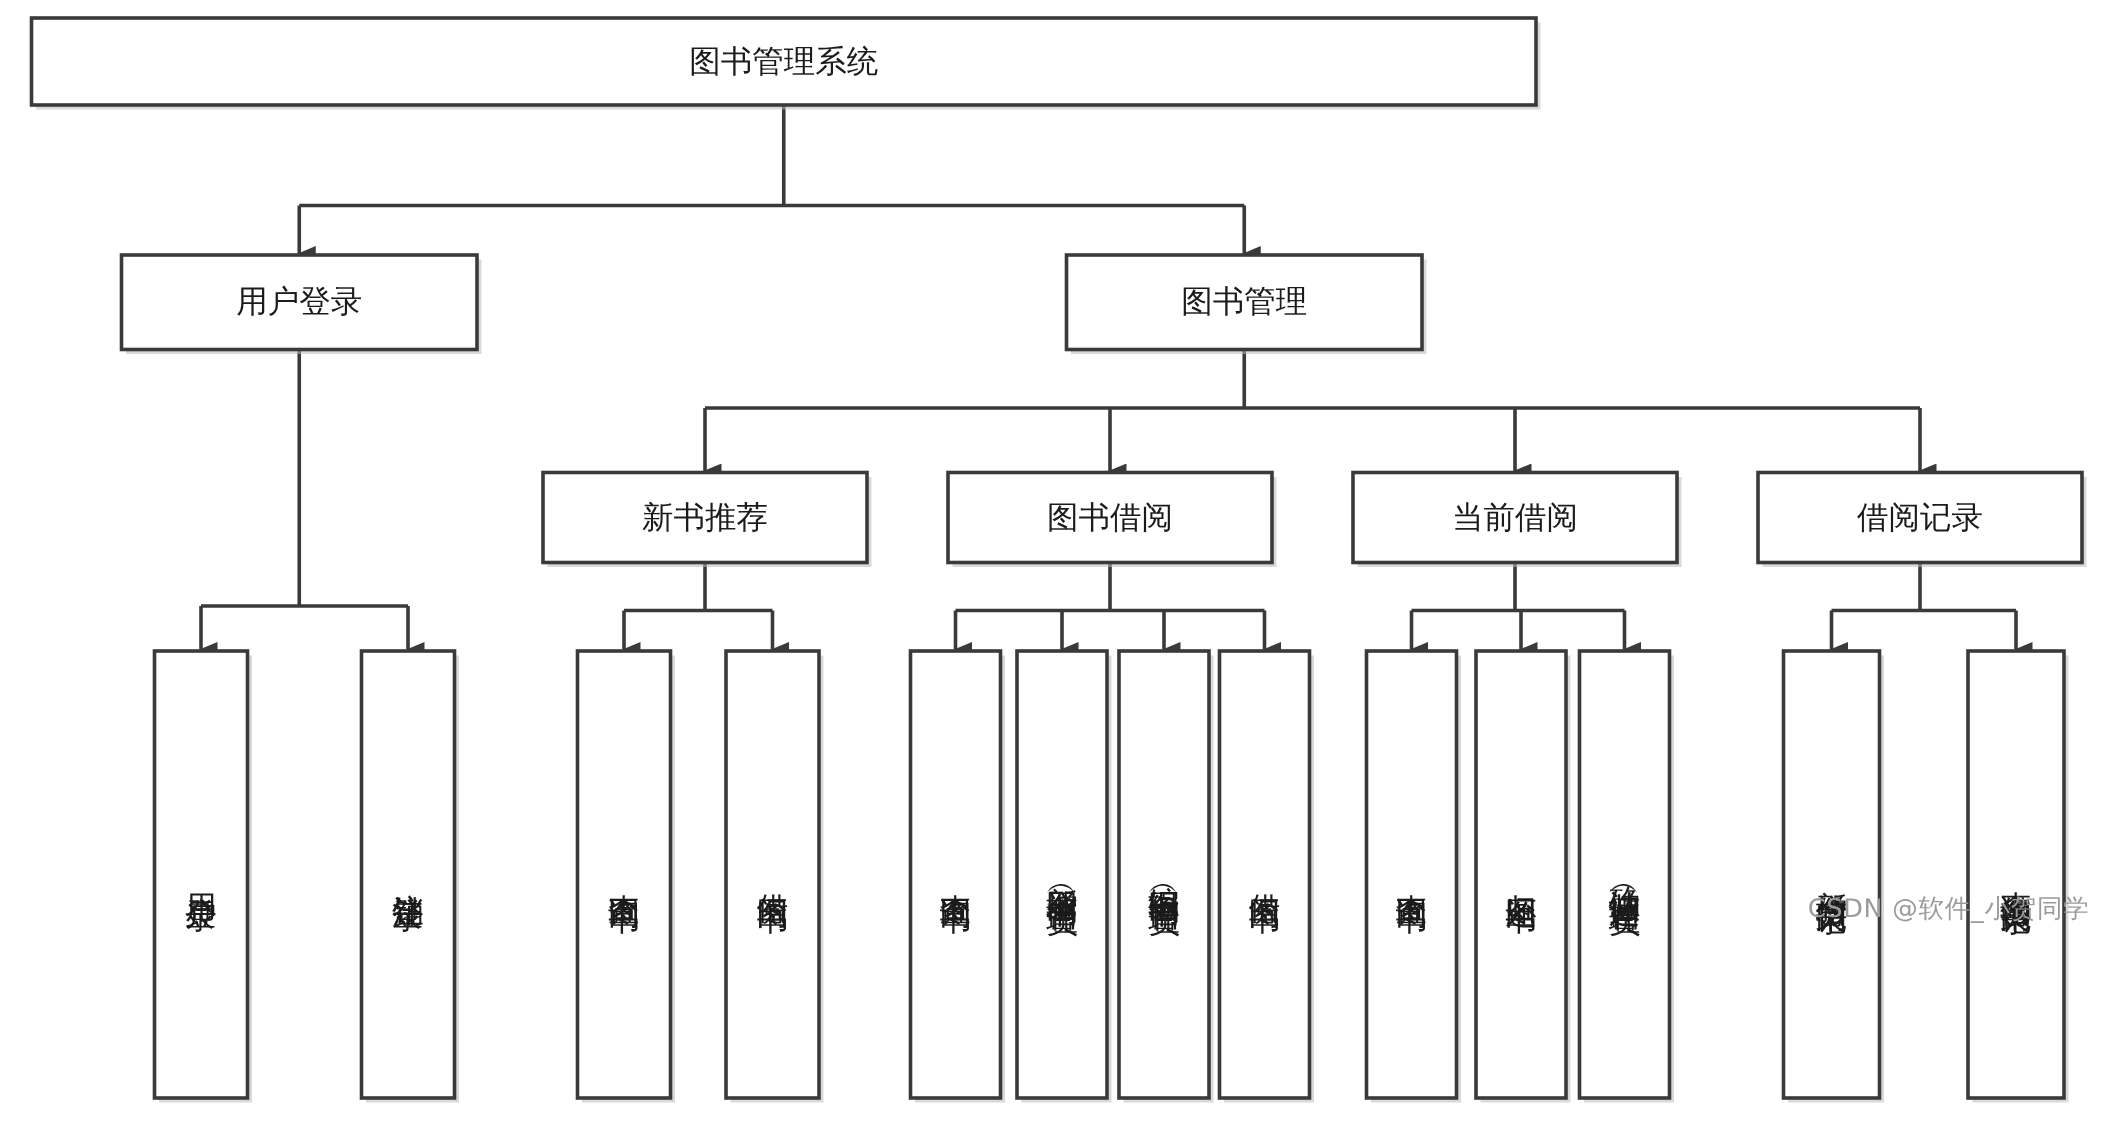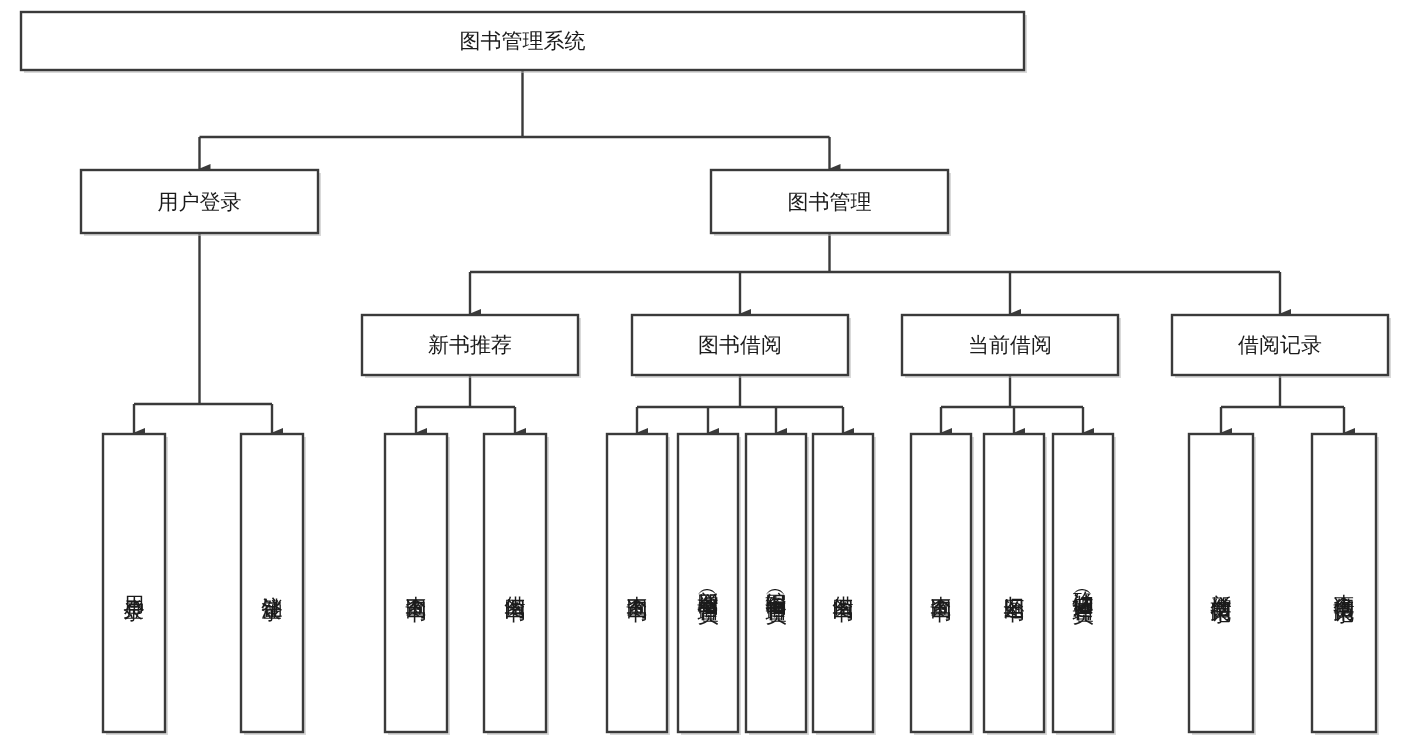--- a/index.html
+++ b/index.html
@@ -241,13 +241,14 @@
       <div class="leaf-label-wrap" style="left: 678px; top: 434px; width: 60px; height: 298px;">新增图书（管理员）</div>
       <div class="leaf-label-wrap" style="left: 746px; top: 434px; width: 60px; height: 298px;">编辑图书（管理员）</div>
       <div class="leaf-label-wrap" style="left: 813px; top: 434px; width: 60px; height: 298px;">借阅图书</div>
       <div class="leaf-label-wrap" style="left: 911px; top: 434px; width: 60px; height: 298px;">查询图书</div>
       <div class="leaf-label-wrap" style="left: 984px; top: 434px; width: 60px; height: 298px;">归还图书</div>
       <div class="leaf-label-wrap" style="left: 1053px; top: 434px; width: 60px; height: 298px;">确认归还（管理员）</div>
       <div class="leaf-label-wrap" style="left: 1189px; top: 434px; width: 64px; height: 298px;">新增借阅记录</div>
       <div class="leaf-label-wrap" style="left: 1312px; top: 434px; width: 64px; height: 298px;">查询借阅记录</div>
     </div>
 
+  <div class="watermark">CSDN @软件_小贺同学</div>
 </div>
 
 </body></html>

